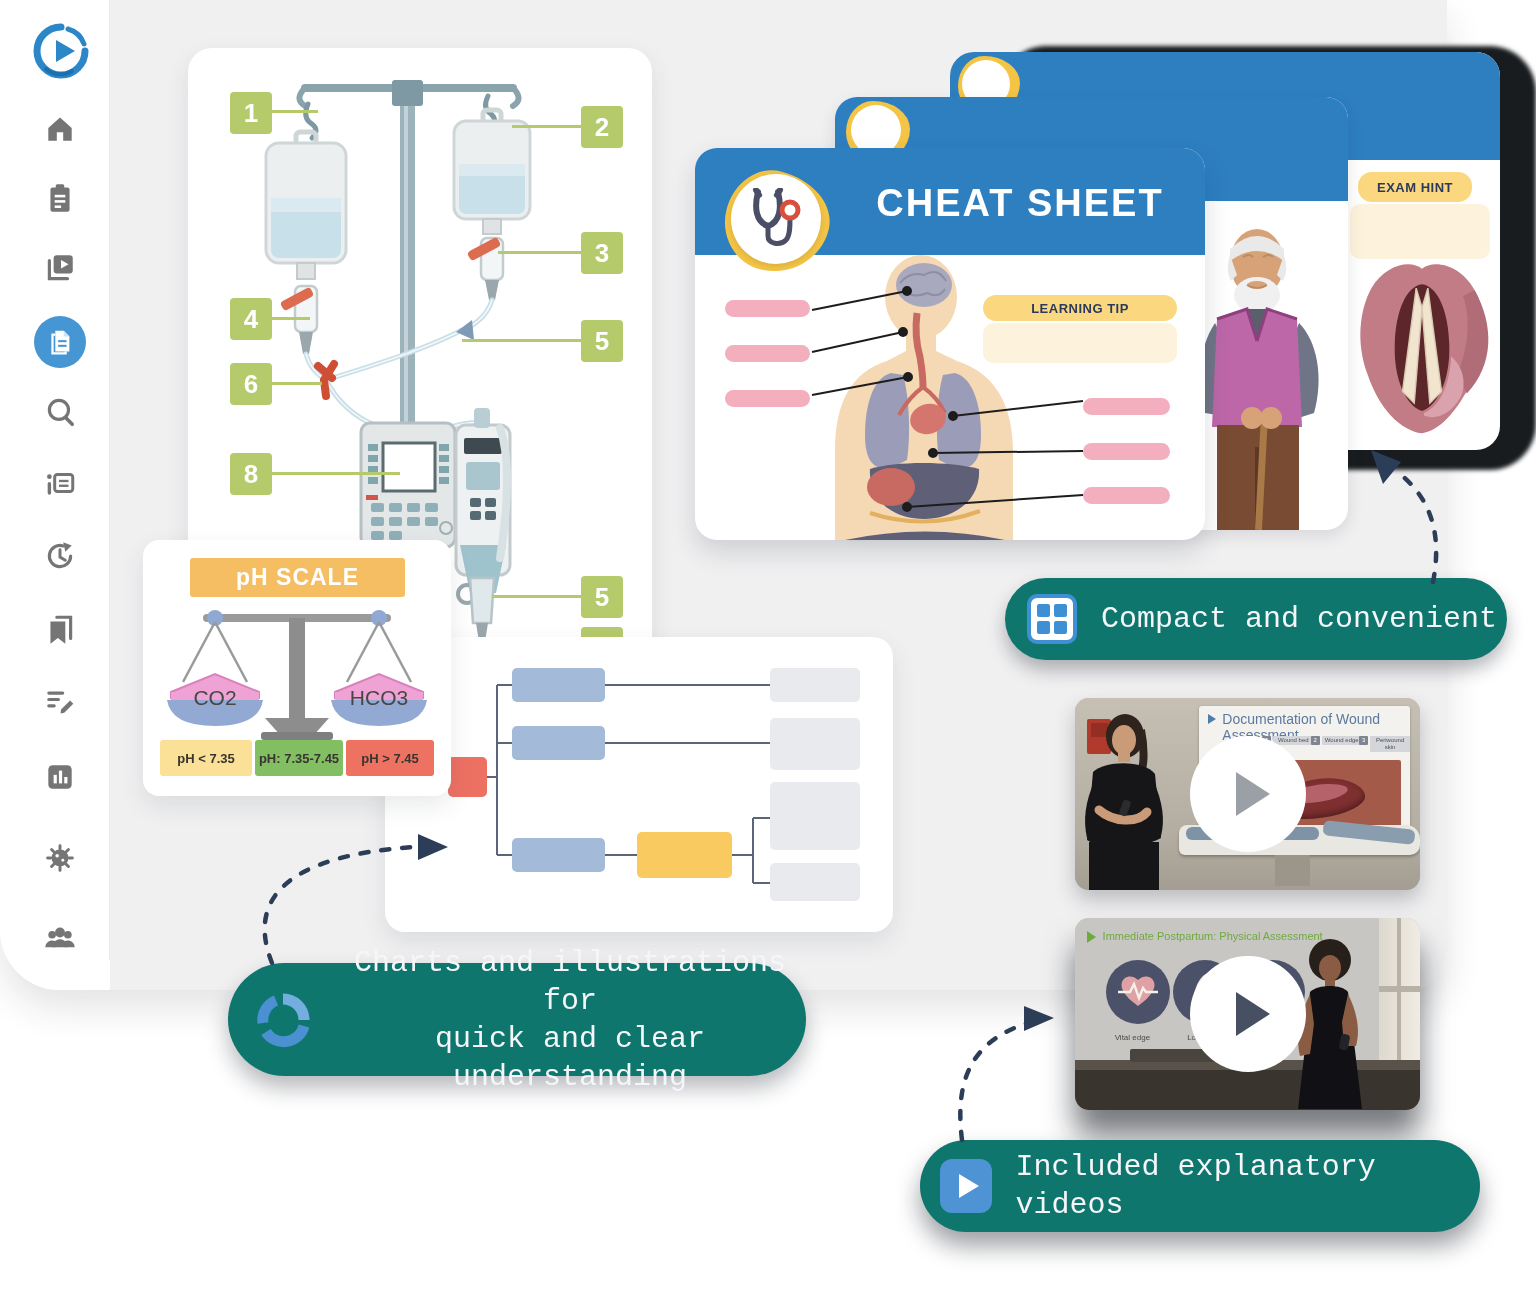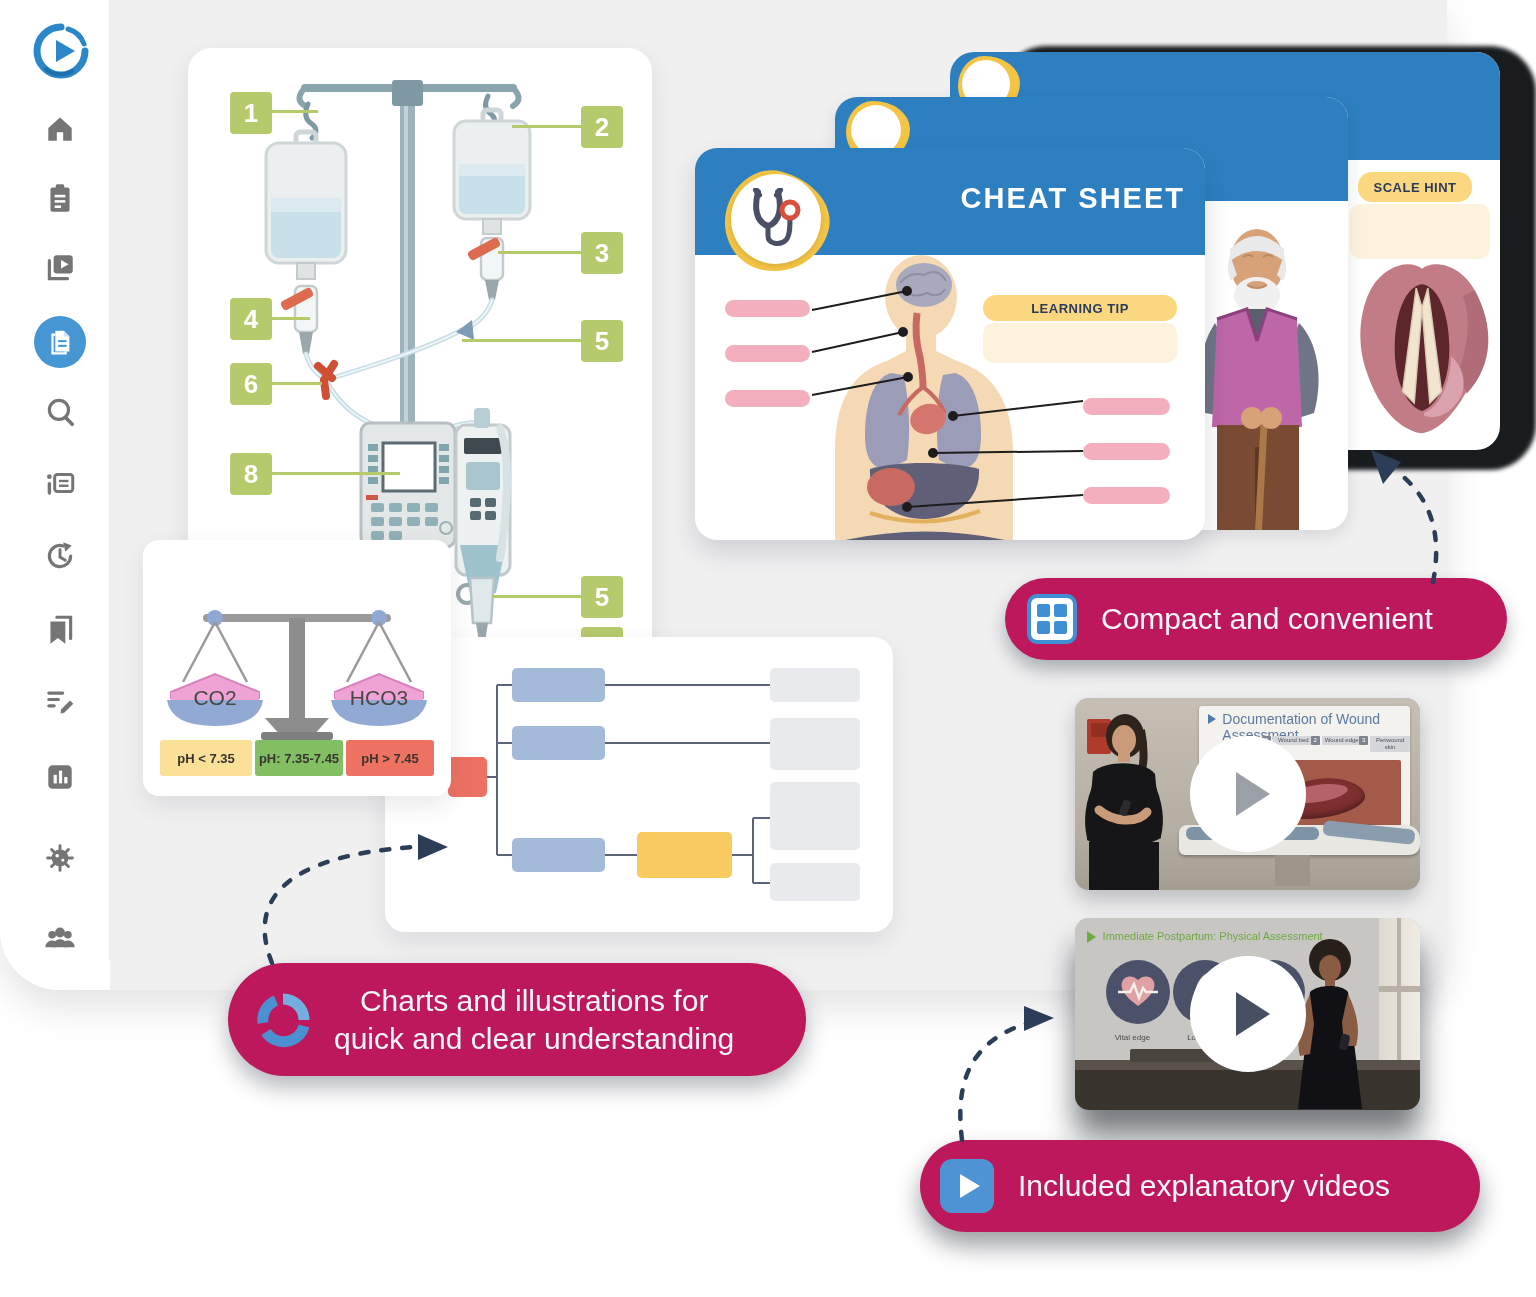--- a/index.html
+++ b/index.html
@@ -40,29 +40,29 @@
   
   .sheet-head{position:absolute;left:0;top:0;width:100%;background:#2d7fc0;border-radius:22px 22px 0 0;}
   #card3-shadow{left:1000px;top:46px;width:536px;height:424px;border-radius:46px;background:#181c1e;
                 filter:blur(2px);z-index:9;}
   #card3{left:950px;top:52px;width:550px;height:398px;z-index:10;border-radius:24px;box-shadow:none;}
   #card2{left:835px;top:97px;width:513px;height:433px;z-index:20;border-radius:22px;box-shadow:0 6px 16px rgba(40,45,60,.12);}
   #card1{left:695px;top:148px;width:510px;height:392px;z-index:30;border-radius:22px;box-shadow:0 12px 26px rgba(40,45,60,.16);}
   .mini-logo{position:absolute;width:64px;height:64px;}
   .blob{position:absolute;background:#f4c445;border-radius:42% 58% 55% 45%/50% 45% 55% 50%;}
   .wcirc{position:absolute;background:#fff;border-radius:50%;}
-  #cs-title{position:absolute;left:160px;top:34px;width:330px;text-align:right;color:#fff;
-            font-size:29px;font-weight:600;letter-spacing:2px;}
+  #cs-title{position:absolute;left:160px;top:34px;width:330px;text-align:center;color:#fff;
+            font-size:38px;font-weight:600;letter-spacing:2px;}
   .pinkbar{position:absolute;height:17px;background:#f3afbe;border-radius:9px;}
   .tip-pill{position:absolute;background:#fbd87f;border-radius:14px;color:#2b3a5a;font-weight:bold;font-size:13px;
             display:flex;align-items:center;justify-content:center;letter-spacing:.5px;}
   .tip-body{position:absolute;background:#fdf3dd;border-radius:10px;}
 
   
-  .badge{position:absolute;background:#be185d;color:#f4f6f9;display:flex;align-items:center;z-index:50;}
+  .badge{position:absolute;background:#0f766e;color:#f4f6f9;display:flex;align-items:center;z-index:50;font-family:Liberation Mono, monospace;}
   #badge-compact{left:1005px;top:578px;width:502px;height:82px;border-radius:41px;box-shadow:0 10px 18px rgba(15,22,35,.30);}
   #badge-charts{left:228px;top:963px;width:578px;height:113px;border-radius:57px;box-shadow:0 12px 22px rgba(15,22,35,.30);text-align:center;}
   #badge-videos{left:920px;top:1140px;width:560px;height:92px;border-radius:46px;box-shadow:0 14px 24px rgba(10,15,25,.40);}
   .badge-text{font-size:30px;line-height:38px;}
   .grid-icon{width:50px;height:50px;margin-left:22px;background:#fff;border:4px solid #3f8fd4;border-radius:10px;
              display:grid;grid-template-columns:1fr 1fr;grid-template-rows:1fr 1fr;gap:4px;padding:6px;box-sizing:border-box;}
   .grid-icon span{background:#3f8fd4;border-radius:2px;}
   .play-icon-sq{width:54px;height:54px;margin-left:20px;background:#4e94d4;border-radius:12px;
                 display:flex;align-items:center;justify-content:center;}
   .tri-white{width:0;height:0;border-left:20px solid #fff;border-top:12px solid transparent;border-bottom:12px solid transparent;margin-left:6px;}
@@ -345,20 +345,21 @@
     <div class="fbox" style="left:127px;top:89px;width:93px;height:34px;background:#a3bad8;"></div>
     <div class="fbox" style="left:127px;top:201px;width:93px;height:34px;background:#a3bad8;"></div>
     <div class="fbox" style="left:252px;top:195px;width:95px;height:46px;background:#f9ca5f;"></div>
     <div class="fbox" style="left:385px;top:31px;width:90px;height:34px;background:#e9eaee;"></div>
     <div class="fbox" style="left:385px;top:81px;width:90px;height:52px;background:#e9eaee;"></div>
     <div class="fbox" style="left:385px;top:145px;width:90px;height:68px;background:#e9eaee;"></div>
     <div class="fbox" style="left:385px;top:226px;width:90px;height:38px;background:#e9eaee;"></div>
   </div>
 
   <div class="card" id="ph-card">
+    <div id="ph-head">pH SCALE</div>
     <svg width="308" height="140" style="position:absolute;left:0;top:60px;">
       <rect x="60" y="14" width="188" height="8" rx="4" fill="#9a9a9a"></rect>
       <rect x="146" y="18" width="16" height="100" fill="#8d8d8d"></rect>
       <path d="M140,60 q14,-12 28,0 L168,100 L140,100 Z" fill="#a5a5a5" opacity="0"></path>
       <path d="M122,118 L186,118 L170,136 L138,136 Z" fill="#8d8d8d"></path>
       <rect x="118" y="132" width="72" height="8" rx="3" fill="#7f7f7f"></rect>
       <circle cx="72" cy="18" r="8" fill="#8fa8d4"></circle>
       <circle cx="236" cy="18" r="8" fill="#8fa8d4"></circle>
       <g stroke="#9a9a9a" stroke-width="2.5">
         <line x1="72" y1="22" x2="40" y2="82"></line>
@@ -377,21 +378,21 @@
     </svg>
     <div class="ph-range" style="left:17px;width:92px;background:#fbe097;">pH &lt; 7.35</div>
     <div class="ph-range" style="left:112px;width:88px;background:#82bf63;">pH: 7.35-7.45</div>
     <div class="ph-range" style="left:203px;width:88px;background:#ed7261;">pH &gt; 7.45</div>
   </div>
 
   <div class="abs" id="card3-shadow"></div>
 
   <div class="card" id="card3">
     <div class="sheet-head" style="height:108px;border-radius:24px 24px 0 0;"></div>
-    <div class="tip-pill" style="left:408px;top:120px;width:114px;height:30px;">SCALE HINT</div>
+    <div class="tip-pill" style="left:408px;top:120px;width:114px;height:30px;">EXAM HINT</div>
     <div class="tip-body" style="left:400px;top:152px;width:140px;height:55px;"></div>
     <svg width="145" height="190" style="position:absolute;left:400px;top:205px;" viewBox="0 0 145 195">
       <path d="M20,32 C34,8 60,2 72,12 C84,2 112,8 126,34 C140,58 140,96 120,134 C106,160 90,178 72,181 C50,178 28,156 16,120 C4,88 8,54 20,32 Z" fill="#c27c86"></path>
       <path d="M126,34 C146,70 146,110 118,140 L108,120 C120,95 122,60 114,40 Z" fill="#b06d77"></path>
       <path d="M72,28 C56,30 45,55 44,90 C43,125 55,152 72,158 C89,152 101,125 100,90 C99,55 88,30 72,28 Z" fill="#5c262b"></path>
       <path d="M66,32 L52,138 L64,150 L72,52 Z" fill="#f1e5d0" stroke="#d9c9b0" stroke-width="1.5"></path>
       <path d="M78,32 L92,138 L80,150 L72,52 Z" fill="#f1e5d0" stroke="#d9c9b0" stroke-width="1.5"></path>
       <path d="M74,160 C92,152 100,130 102,102 C114,112 118,130 112,143 C103,160 88,168 74,163 Z" fill="#d9a2ac"></path>
     </svg>
   </div>

